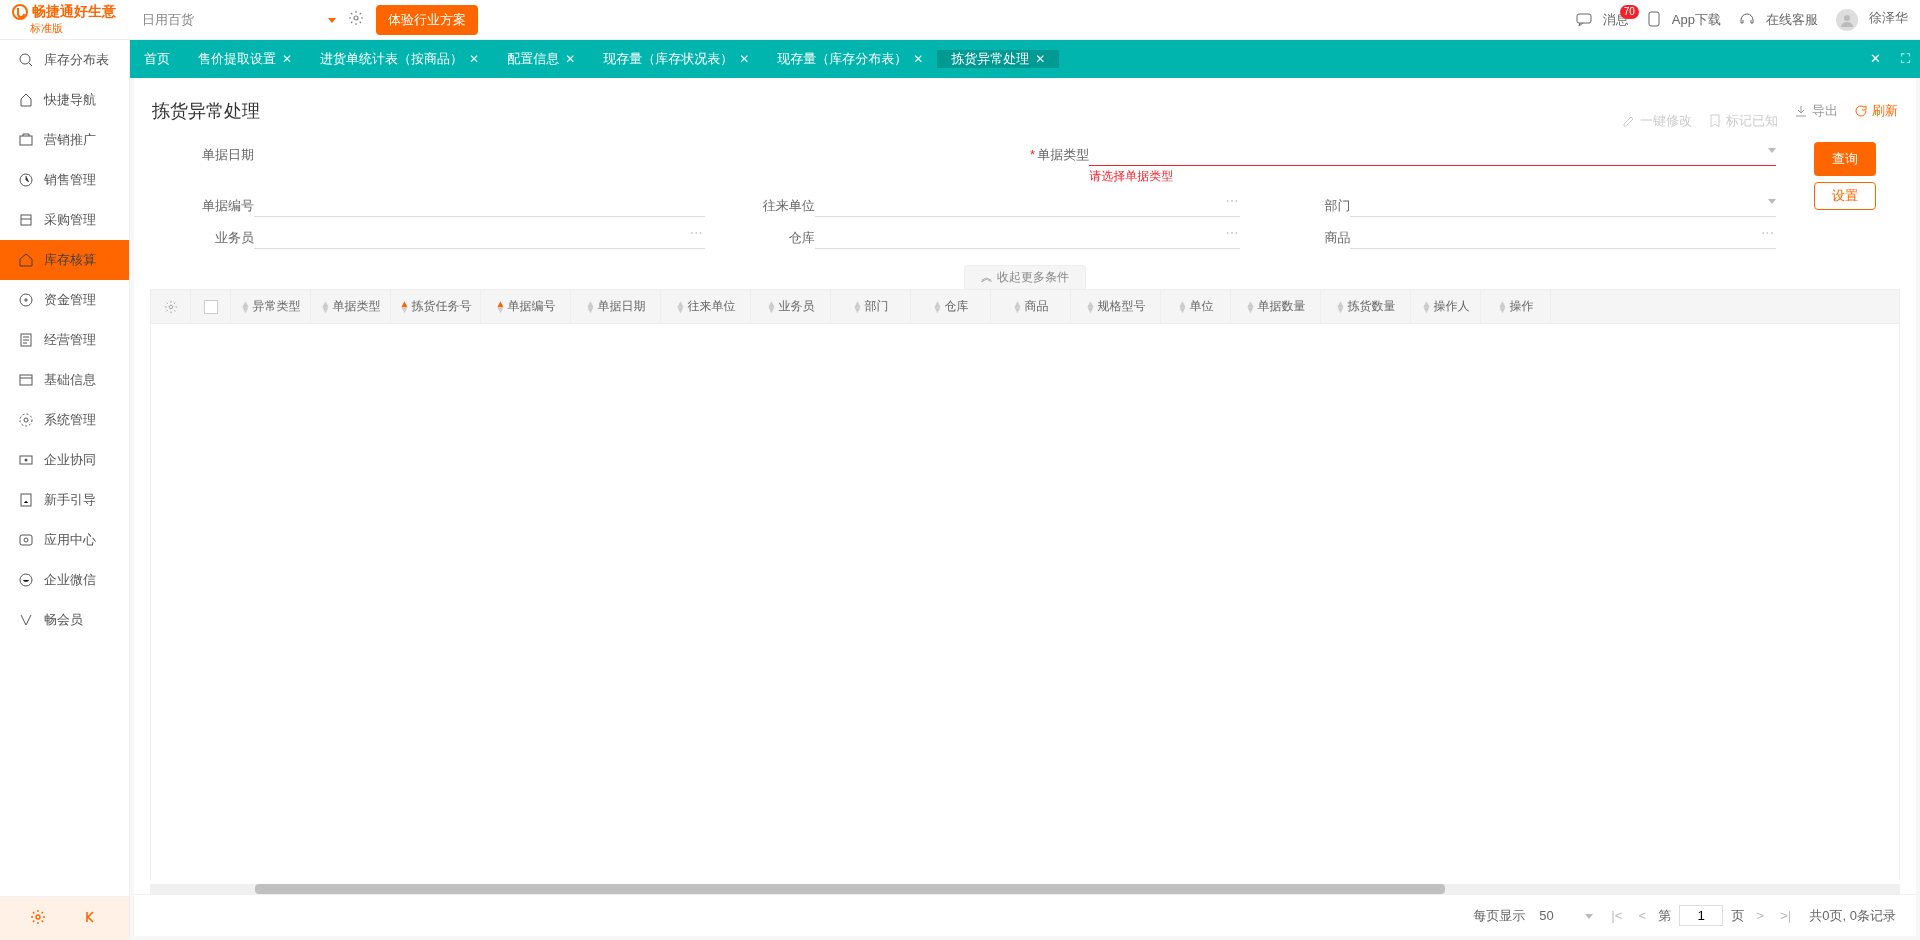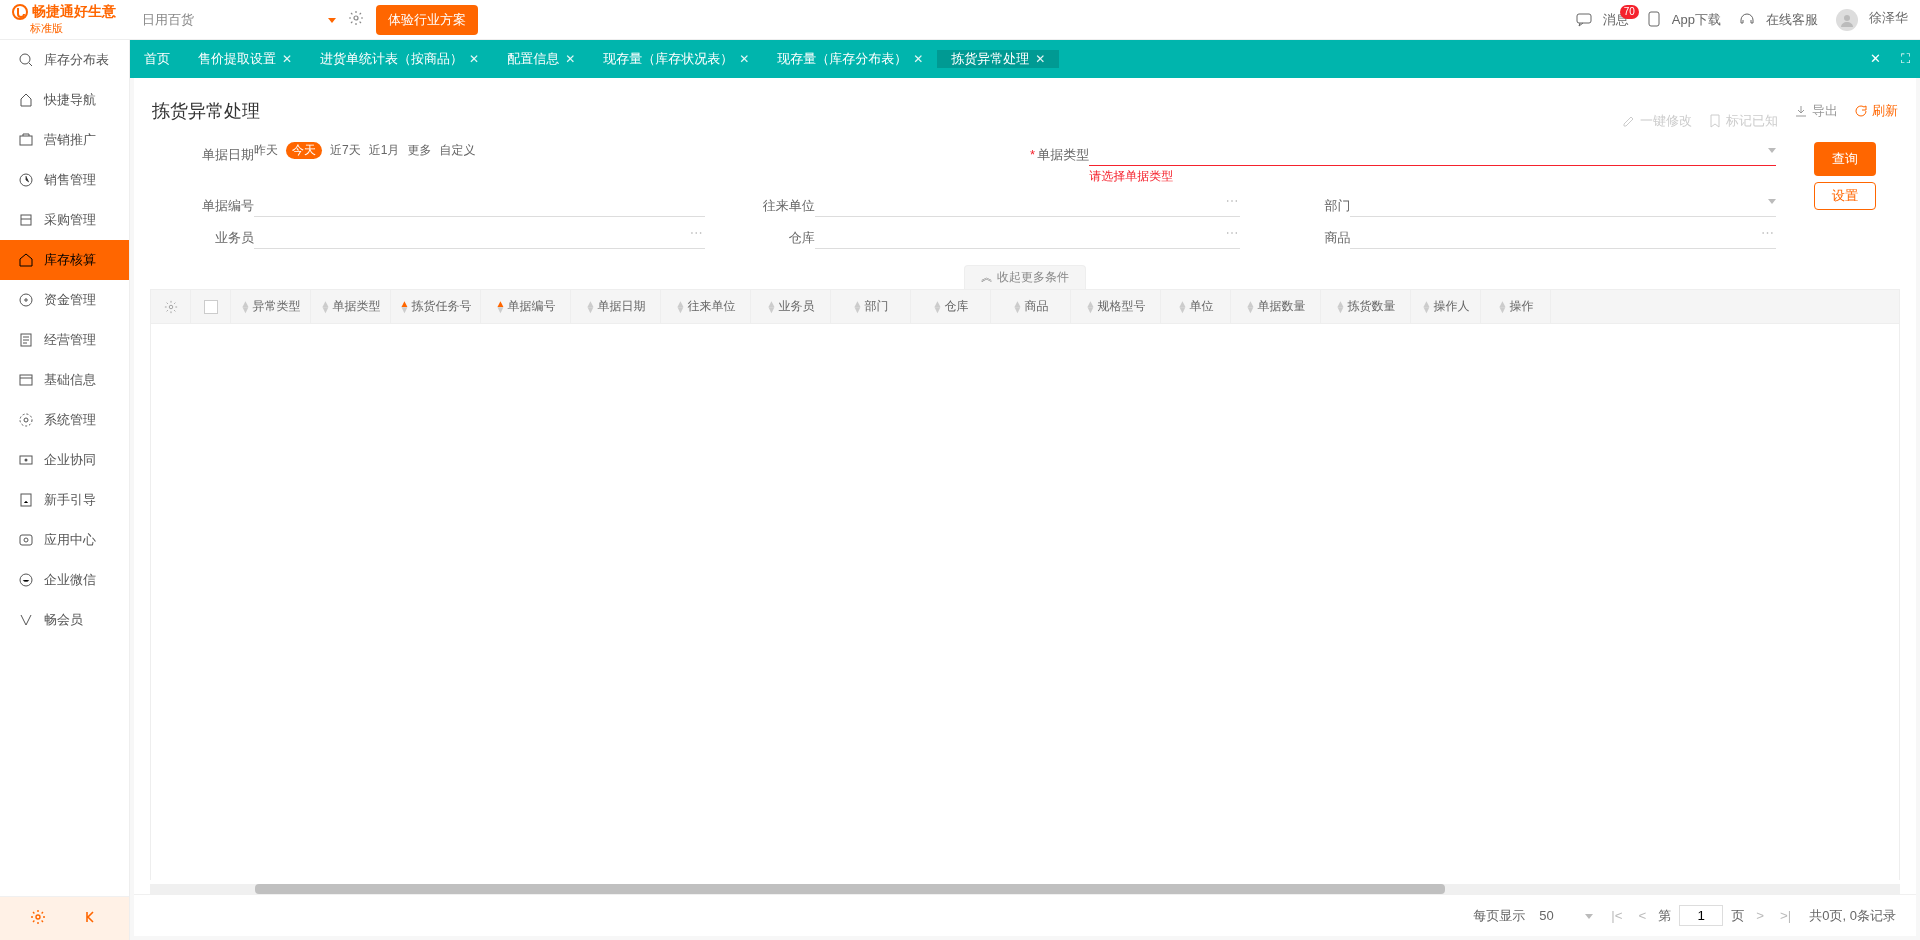--- a/index.html
+++ b/index.html
@@ -20,21 +20,21 @@
 .header-item { display: flex; gap: 11px; cursor: pointer; position: relative; }
 .badge { position: absolute; top: -6px; right: -10px; background: #f5222d; color: #fff; font-size: 10px; border-radius: 8px; padding: 0 4px; line-height: 14px; }
 .avatar { width: 22px; height: 22px; border-radius: 50%; background: #ddd; display: flex; align-items: center; justify-content: center; }
 
 
 .layout { display: flex; height: calc(100vh - 40px); }
 
 
 .sidebar { width: 130px; background: #fff; border-right: 1px solid #eee; display: flex; flex-direction: column; }
 .sidebar-item { display: flex; align-items: center; padding: 11px 18px; color: #555; cursor: pointer; gap: 10px; }
-.sidebar-item.active { background: #ff6600; color: #000000; }
+.sidebar-item.active { background: #ff6600; color: #404040; }
 .sidebar-item svg { flex-shrink: 0; }
 .sidebar-footer { margin-top: auto; display: flex; justify-content: space-around; padding: 12px; border-top: 1px solid #f0f0f0; background: #fff1e6; }
 .sidebar-footer span { color: #ff6600; cursor: pointer; }
 
 
 .main { flex: 1; display: flex; flex-direction: column; background: #f7f7f7; overflow: hidden; }
 .tabbar { display: flex; align-items: center; background: #00b5ad; color: #fff; height: 38px; }
 .tab { display: flex; align-items: center; padding: 0 14px; height: 100%; cursor: pointer; gap: 6px; font-size: 13px; }
 .tab.active { background: #009a93; }
 .tab .close { font-size: 12px; opacity: 0.9; }
@@ -347,28 +347,20 @@
       <div class="filter-form">
         <div class="form-buttons">
           <button class="btn-primary" style="padding:8px 18px">查询</button>
           <button class="btn-outline">设置</button>
         </div>
 
         <div class="filter-row">
           <div class="filter-group" style="flex:1.05">
             <div class="filter-label">单据日期</div>
             <div class="filter-control">
-              <div class="date-opts" id="date-opts">
-                  <span class="date-opt">昨天</span>
-                  <span class="date-opt active">今天</span>
-                  <span class="date-opt">近7天</span>
-                  <span class="date-opt">近1月</span>
-                  <span class="date-opt">更多</span>
-                  <span class="date-opt">自定义</span>
-                </div>
             </div>
           </div>
           <div class="filter-group">
             <div class="filter-label"><span class="req">*</span><span>单据类型</span></div>
             <div class="filter-control">
               <div class="input-wrap error">
                   <input class="input-line" style="">
                   <span class="suffix chevron-down"></span>
                 </div>
               <div class="error-msg">请选择单据类型</div>

